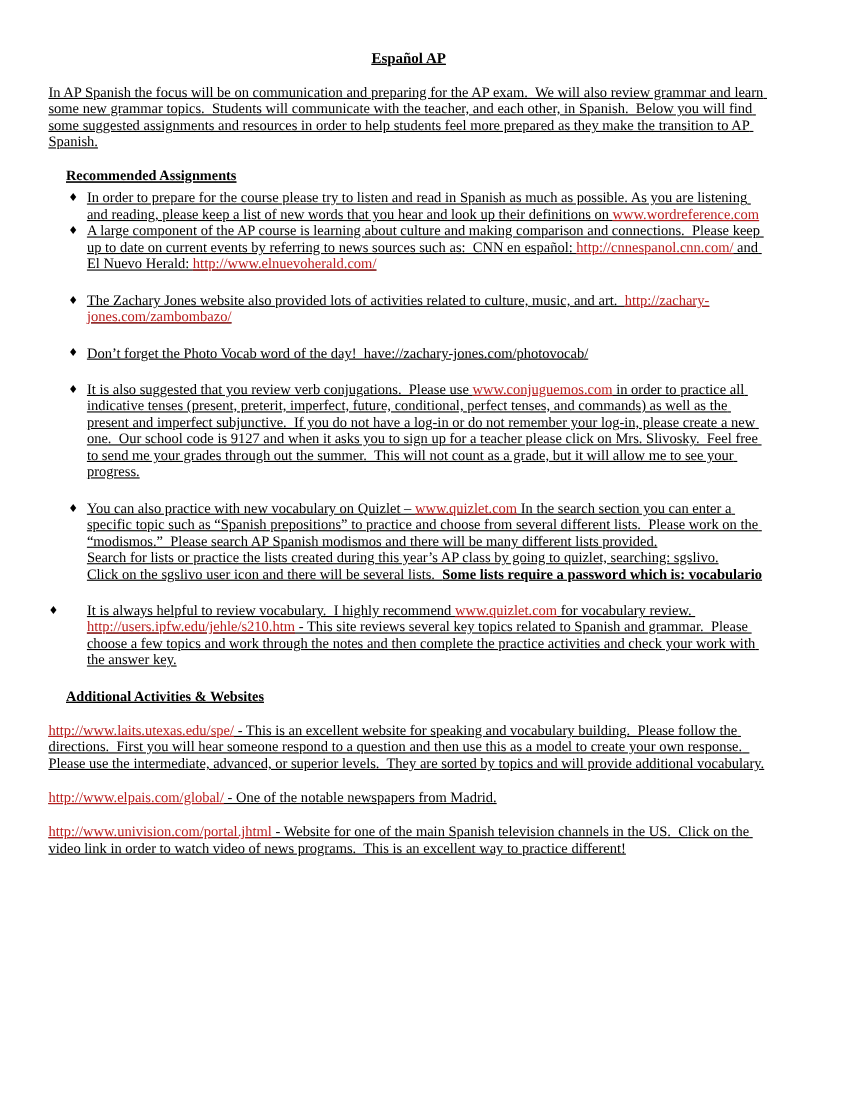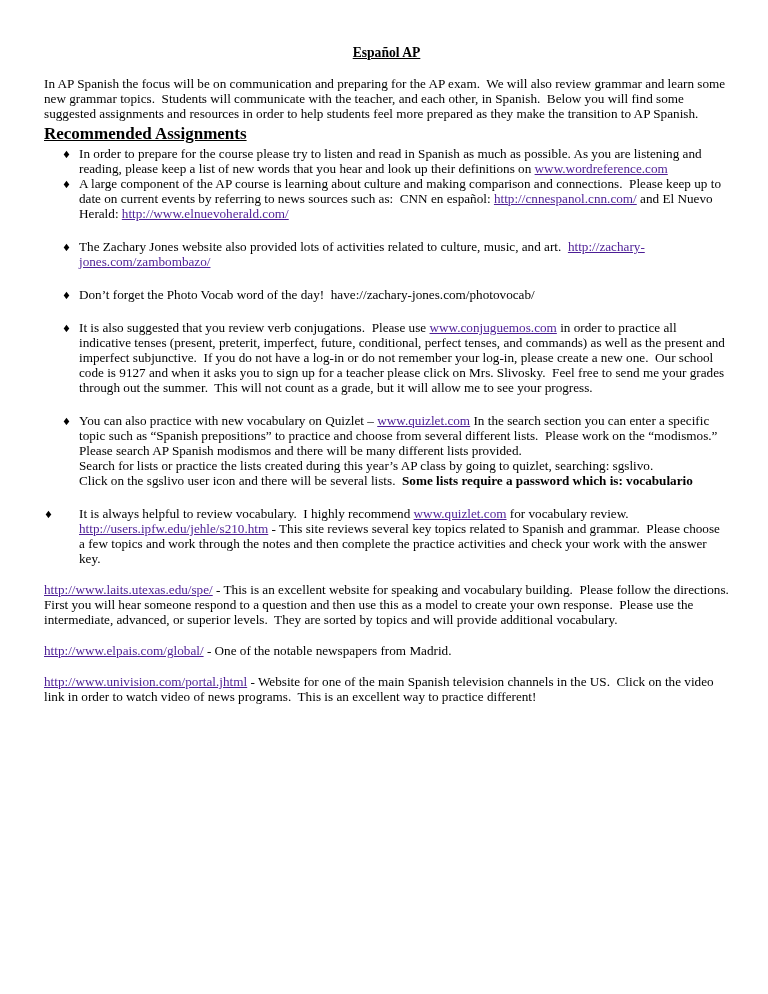--- a/index.html
+++ b/index.html
@@ -1,47 +1,48 @@
 <!DOCTYPE html>
 <html><head>
 <meta charset="utf-8">
 <style>
   html, body { margin: 0; padding: 0; background: #ffffff; }
   .page {
     width: 768px;
     height: 994px;
     box-sizing: border-box;
-    padding: 45px 39px 0 44px;
+    padding: 45px 69px 0 44px;
     background: #ffffff;
     font-family: "Liberation Serif", "DejaVu Serif", serif;
     font-size: 13.2px;
     line-height: 15px;
     color: #000000;
     overflow: hidden;
+    text-decoration: underline;
   }
   .title {
     font-size: 13.6px;
     font-weight: bold;
     text-decoration: underline;
     text-align: center;
     margin: 0 0 16px 0;
   }
   .heading {
-    font-size: 17px;
+    font-size: 13px;
     font-weight: bold;
     text-decoration: underline;
-    margin: 0;
+    margin: 16px;
   }
   .heading.h-recommended { margin-bottom: 5px; }
   .heading.h-additional { margin-top: 18px; margin-bottom: 0; }
   .para { margin: 0; }
   .para.intro { margin-bottom: 5px; }
   .para.web { margin-top: 16px; }
   .seg { white-space: pre-wrap; }
-  .link { color: #4c1d95; text-decoration: underline; cursor: pointer; }
+  .link { color: #b91c1c; text-decoration: underline; cursor: pointer; }
   .bold { font-weight: bold; }
   .bullet { position: relative; padding-left: 35px; }
   .bullet.spaced { margin-top: 18px; }
   .bullet .marker {
     position: absolute;
     left: 18px;
     top: 1px;
     font-size: 10px;
     line-height: 15px;
     font-family: "DejaVu Sans", sans-serif;
@@ -87,20 +88,21 @@
   <div class="bullet spaced">
     <span class="marker">♦</span>
     <div class="btext"><span class="seg">You can also practice with new vocabulary on Quizlet – </span><a class="link seg">www.quizlet.com</a><span class="seg"> In the search section you can enter a specific topic such as “Spanish prepositions” to practice and choose from several different lists.  Please work on the “modismos.”  Please search AP Spanish modismos and there will be many different lists provided.</span><br><span class="seg">Search for lists or practice the lists created during this year’s AP class by going to quizlet, searching: sgslivo.</span><br><span class="seg">Click on the sgslivo user icon and there will be several lists.  </span><span class="bold seg">Some lists require a password which is: vocabulario</span></div>
   </div>
 
   <div class="bullet spaced flush">
     <span class="marker">♦</span>
     <div class="btext"><span class="seg">It is always helpful to review vocabulary.  I highly recommend </span><a class="link seg">www.quizlet.com</a><span class="seg"> for vocabulary review. </span><a class="link seg">http://users.ipfw.edu/jehle/s210.htm</a><span class="seg"> - This site reviews several key topics related to Spanish and grammar.  Please choose a few topics and work through the notes and then complete the practice activities and check your work with the answer key.</span></div>
   </div>
 
+  <h2 class="heading h-additional">Additional Activities &amp; Websites</h2>
 
 
   <p class="para web"><a class="link seg">http://www.laits.utexas.edu/spe/</a><span class="seg"> - This is an excellent website for speaking and vocabulary building.  Please follow the directions.  First you will hear someone respond to a question and then use this as a model to create your own response.  Please use the intermediate, advanced, or superior levels.  They are sorted by topics and will provide additional vocabulary.</span></p>
 
 
   <p class="para web"><a class="link seg">http://www.elpais.com/global/</a><span class="seg"> - One of the notable newspapers from Madrid.</span></p>
 
   <p class="para web"><a class="link seg">http://www.univision.com/portal.jhtml</a><span class="seg"> - Website for one of the main Spanish television channels in the US.  Click on the video link in order to watch video of news programs.  This is an excellent way to practice different!</span></p>
 
 </div>

